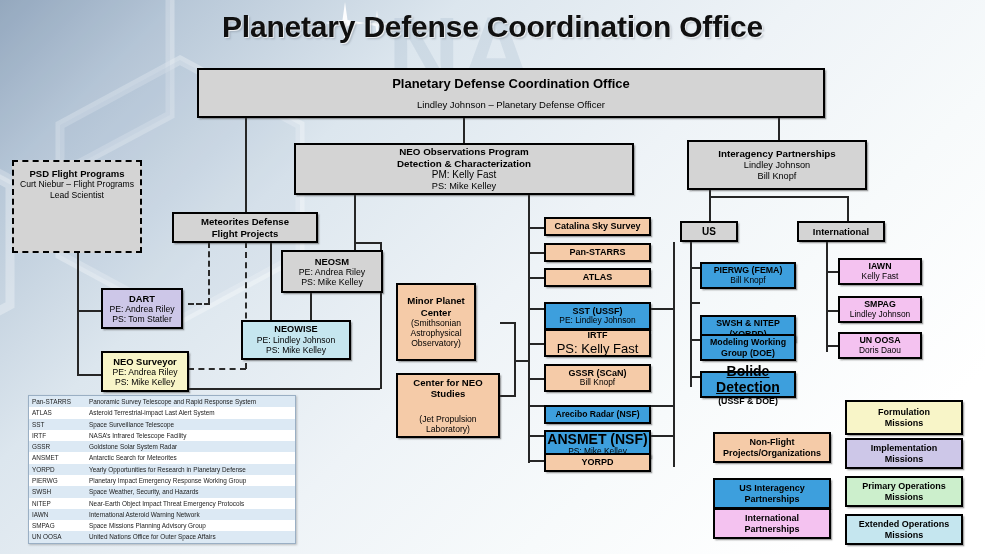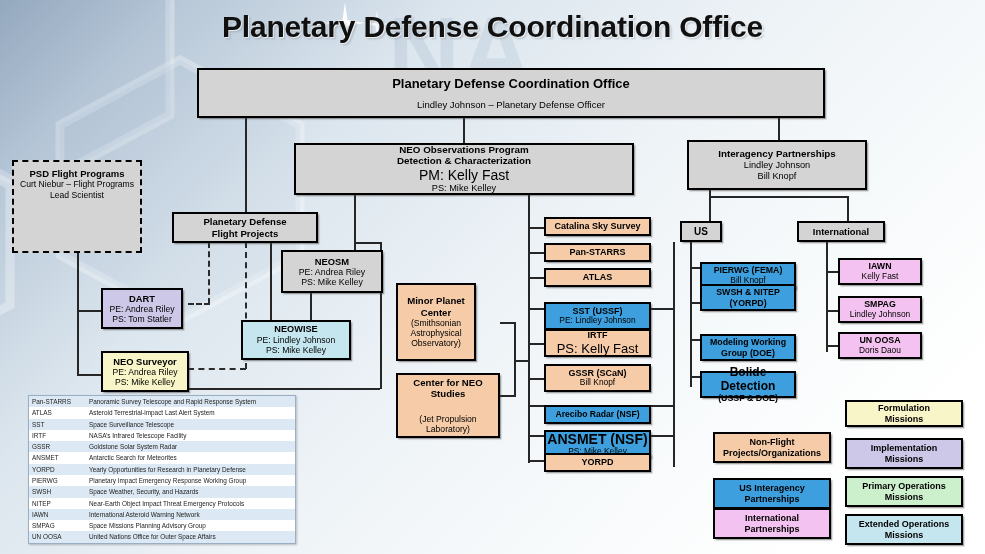--- a/index.html
+++ b/index.html
@@ -166,28 +166,28 @@
     <div class="t" style="font-size:13px;margin-bottom:7px;">Planetary Defense Coordination Office</div>
     <div class="s" style="font-size:9.5px;">Lindley Johnson – Planetary Defense Officer</div>
   </div>
 
   <div class="dashedbox" style="left:12px;top:160px;width:130px;height:93px;">
     <div class="t" style="font-size:9.5px;font-weight:bold;">PSD Flight Programs</div>
     <div style="font-size:8.6px;">Curt Niebur – Flight Programs Lead Scientist</div>
   </div>
 
   <div class="box grey" style="left:172px;top:212px;width:146px;height:31px;">
-    <div class="t" style="font-size:9.6px;">Planetary Defense</div>
+    <div class="t" style="font-size:9.6px;">Meteorites Defense</div>
     <div class="t" style="font-size:9.6px;">Flight Projects</div>
   </div>
 
   <div class="box grey" style="left:294px;top:143px;width:340px;height:52px;">
     <div class="t" style="font-size:9.8px;">NEO Observations Program</div>
     <div class="t" style="font-size:9.8px;">Detection &amp; Characterization</div>
-    <div class="s" style="font-size:14px;">PM: Kelly Fast</div>
+    <div class="s" style="font-size:10px;">PM: Kelly Fast</div>
     <div class="s" style="font-size:9.2px;">PS: Mike Kelley</div>
   </div>
 
   <div class="box grey" style="left:687px;top:140px;width:180px;height:50px;">
     <div class="t" style="font-size:9.8px;">Interagency Partnerships</div>
     <div class="s" style="font-size:9.2px;">Lindley Johnson</div>
     <div class="s" style="font-size:9.2px;">Bill Knopf</div>
   </div>
 
   <div class="box grey" style="left:281px;top:250px;width:102px;height:43px;">
@@ -254,41 +254,41 @@
     <div class="t" style="font-size:8.6px;">Arecibo Radar (NSF)</div>
   </div>
   <div class="box blue" style="left:544px;top:422px;width:107px;height:28px;">
     <div class="t" style="font-size:14px;">ANSMET (NSF)</div>
     <div class="s" style="font-size:8.4px;">PS: Mike Kelley</div>
   </div>
   <div class="box peach" style="left:544px;top:453px;width:107px;height:19px;">
     <div class="t" style="font-size:9px;">YORPD</div>
   </div>
 
-  <div class="box grey" style="left:680px;top:221px;width:42px;height:21px;">
+  <div class="box grey" style="left:680px;top:221px;width:58px;height:21px;">
     <div class="t" style="font-size:10px;">US</div>
   </div>
   <div class="box grey" style="left:797px;top:221px;width:88px;height:21px;">
     <div class="t" style="font-size:9.4px;">International</div>
   </div>
 
   <div class="box blue" style="left:700px;top:254px;width:96px;height:27px;">
     <div class="t" style="font-size:8.8px;">PIERWG (FEMA)</div>
     <div class="s" style="font-size:8.4px;">Bill Knopf</div>
   </div>
-  <div class="box blue" style="left:700px;top:276px;width:96px;height:27px;">
+  <div class="box blue" style="left:700px;top:307px;width:96px;height:27px;">
     <div class="t" style="font-size:8.8px;">SWSH &amp; NITEP</div>
     <div class="t" style="font-size:8.8px;">(YORPD)</div>
   </div>
   <div class="box blue" style="left:700px;top:326px;width:96px;height:27px;">
     <div class="t" style="font-size:8.8px;">Modeling Working</div>
     <div class="t" style="font-size:8.8px;">Group (DOE)</div>
   </div>
   <div class="box blue" style="left:700px;top:363px;width:96px;height:27px;">
-    <div class="t" style="font-size:12px;">Bolide Detection</div>
+    <div class="t" style="font-size:14px;text-decoration:underline;">Bolide Detection</div>
     <div class="t" style="font-size:8.8px;">(USSF &amp;  DOE)</div>
   </div>
 
   <div class="box pink" style="left:838px;top:258px;width:84px;height:27px;">
     <div class="t" style="font-size:8.8px;">IAWN</div>
     <div class="s" style="font-size:8.4px;">Kelly Fast</div>
   </div>
   <div class="box pink" style="left:838px;top:296px;width:84px;height:27px;">
     <div class="t" style="font-size:8.8px;">SMPAG</div>
     <div class="s" style="font-size:8.4px;">Lindley Johnson</div>
@@ -364,21 +364,21 @@
     <span>
       <span>US Interagency</span><br><span>Partnerships</span>
     </span>
   </div>
   <div class="keybox pink" style="left:713px;top:508px;width:118px;height:31px;">
     <span>
       <span>International</span><br><span>Partnerships</span>
     </span>
   </div>
 
-  <div class="keybox yel" style="left:845px;top:400px;width:118px;height:27px;">
+  <div class="keybox yel" style="left:845px;top:400px;width:118px;height:35px;">
     <span>
       <span>Formulation</span><br><span>Missions</span>
     </span>
   </div>
   <div class="keybox lav" style="left:845px;top:438px;width:118px;height:31px;">
     <span>
       <span>Implementation</span><br><span>Missions</span>
     </span>
   </div>
   <div class="keybox grn" style="left:845px;top:476px;width:118px;height:31px;">

